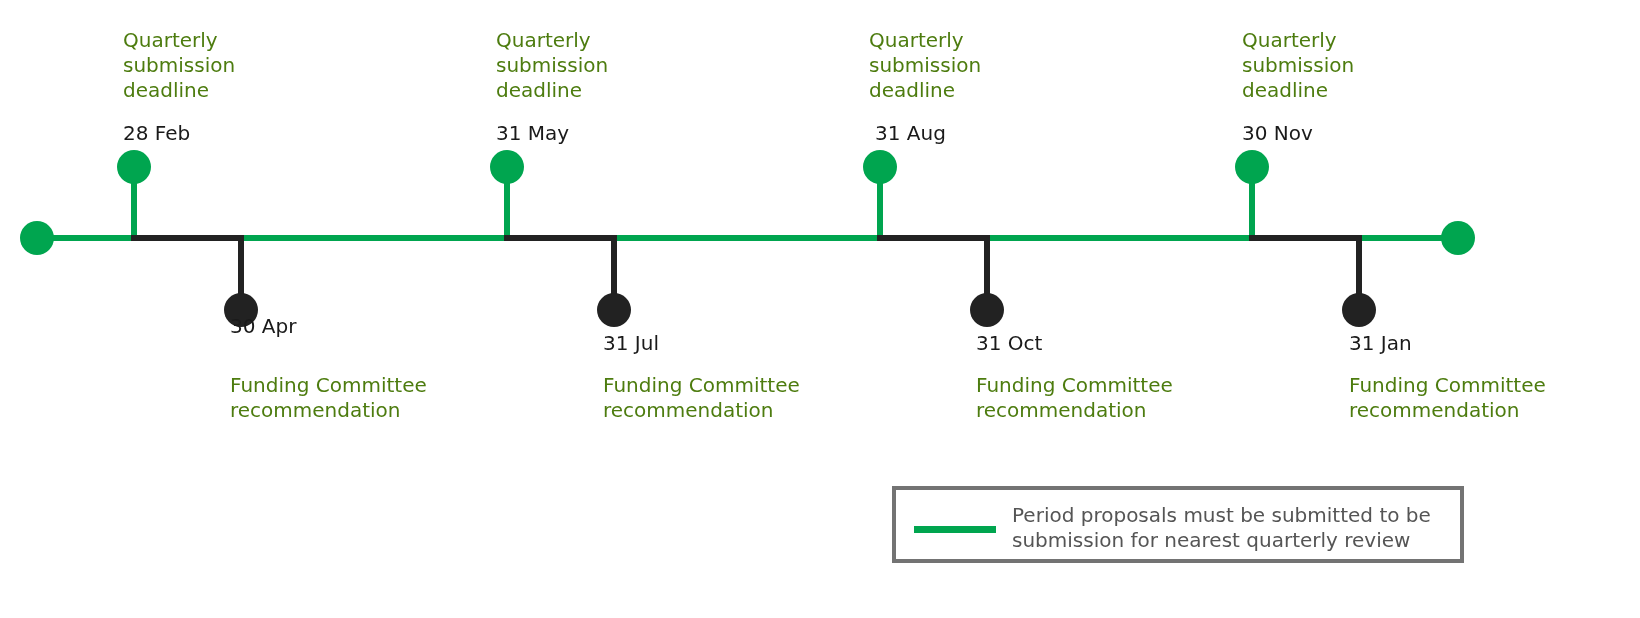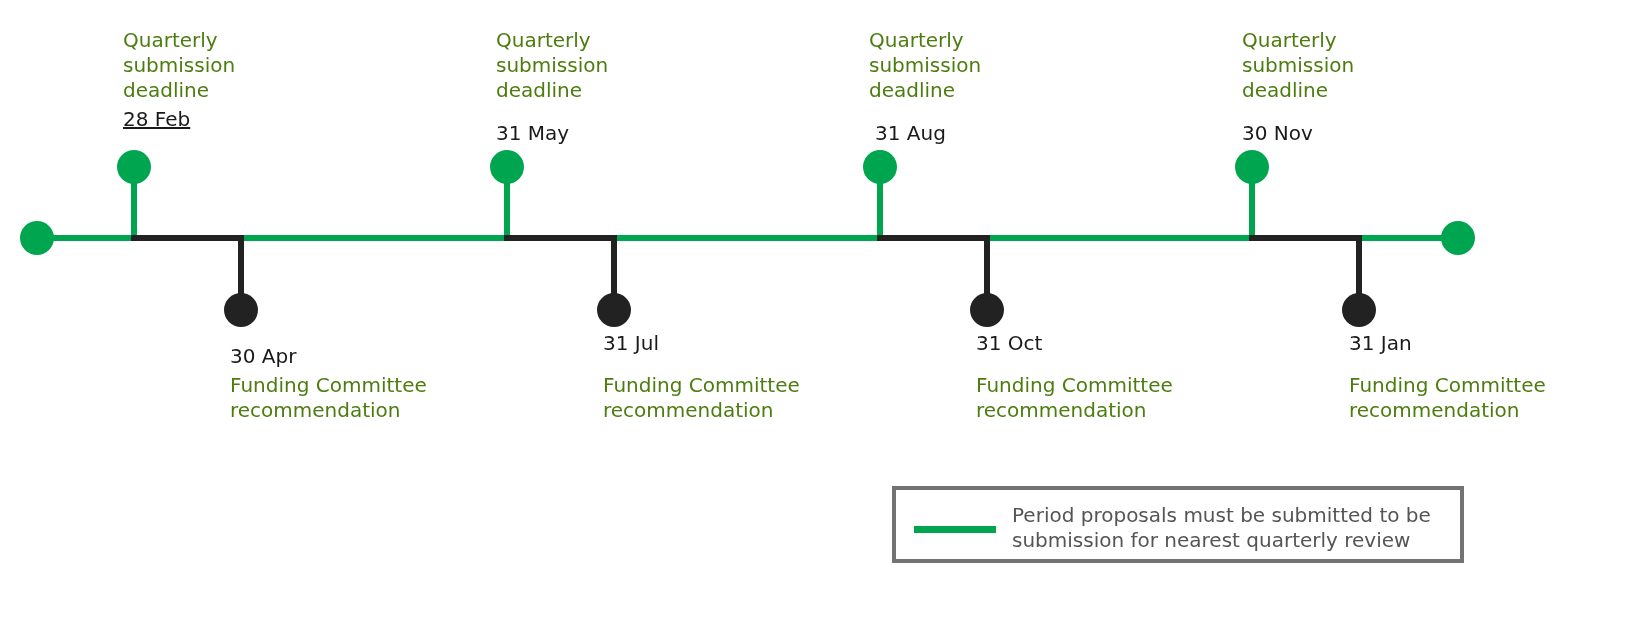--- a/index.html
+++ b/index.html
@@ -51,21 +51,21 @@
   <circle cx="614" cy="310" r="17" fill="#222222"></circle>
   <circle cx="987" cy="310" r="17" fill="#222222"></circle>
   <circle cx="1359" cy="310" r="17" fill="#222222"></circle>
 </svg>
 
 <div class="lbl desc" style="left:123px; top:28px;">
   <div>Quarterly</div>
   <div>submission</div>
   <div>deadline</div>
 </div>
-<div class="lbl date" style="left:123px; top:107px;text-decoration:underline;">28 Feb</div>
+<div class="lbl date" style="left:123px; top:121px;">28 Feb</div>
 
 <div class="lbl desc" style="left:496px; top:28px;">
   <div>Quarterly</div>
   <div>submission</div>
   <div>deadline</div>
 </div>
 <div class="lbl date" style="left:496px; top:121px;">31 May</div>
 
 <div class="lbl desc" style="left:869px; top:28px;">
   <div>Quarterly</div>
@@ -74,21 +74,21 @@
 </div>
 <div class="lbl date" style="left:869px; top:121px;margin-left:6px;">31 Aug</div>
 
 <div class="lbl desc" style="left:1242px; top:28px;">
   <div>Quarterly</div>
   <div>submission</div>
   <div>deadline</div>
 </div>
 <div class="lbl date" style="left:1242px; top:121px;">30 Nov</div>
 
-<div class="lbl date" style="left:230px; top:344px;">30 Apr</div>
+<div class="lbl date" style="left:230px; top:314px;">30 Apr</div>
 <div class="lbl desc" style="left:230px; top:373px;">
   <div>Funding Committee</div>
   <div>recommendation</div>
 </div>
 
 <div class="lbl date" style="left:603px; top:331px;">31 Jul</div>
 <div class="lbl desc" style="left:603px; top:373px;">
   <div>Funding Committee</div>
   <div>recommendation</div>
 </div>

